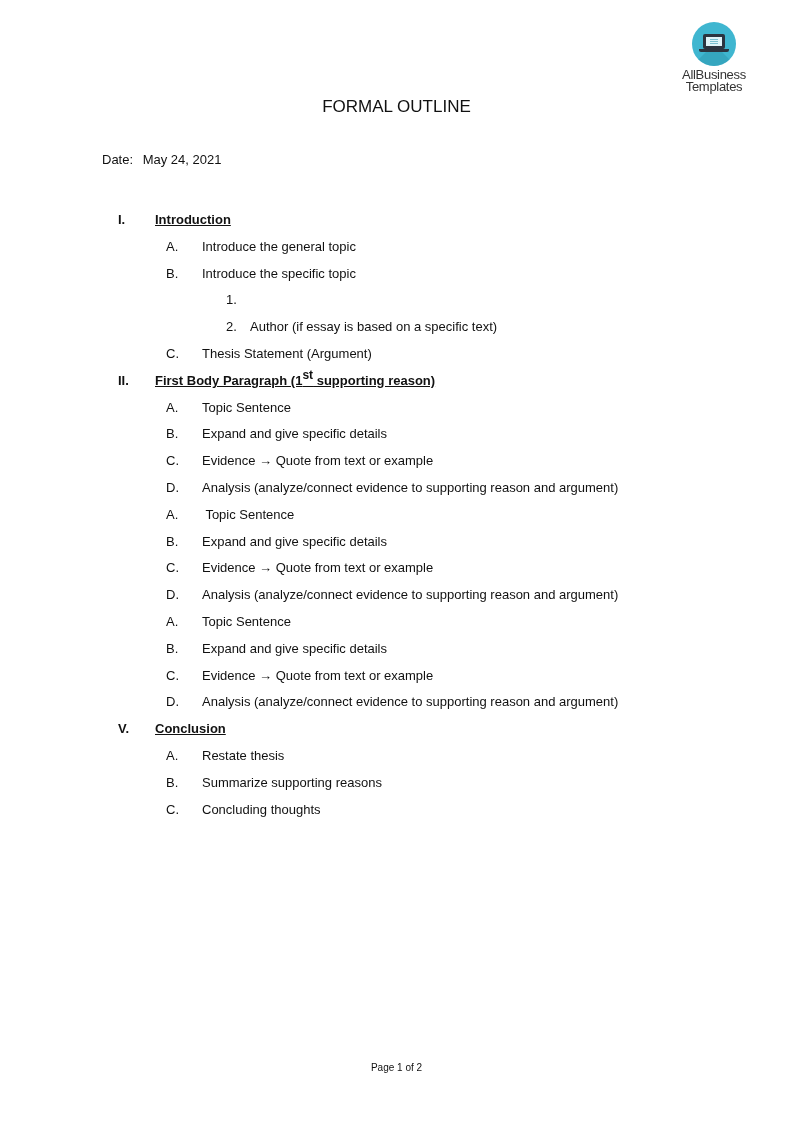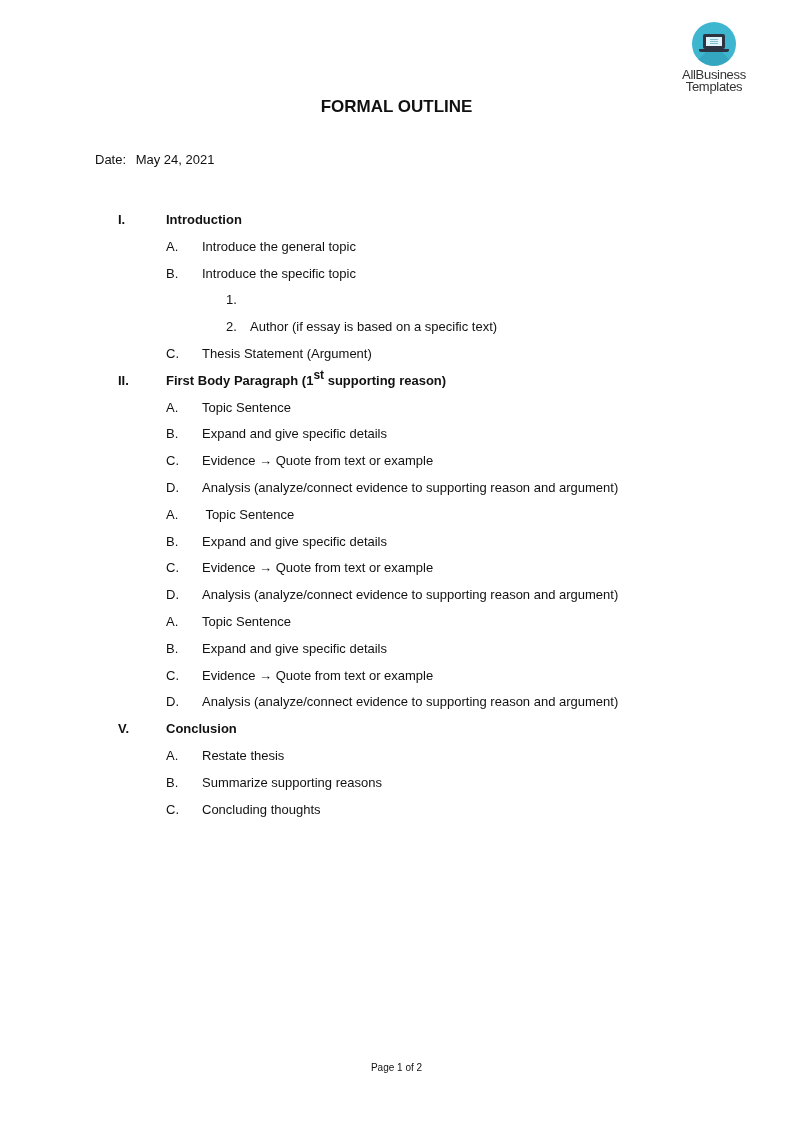--- a/index.html
+++ b/index.html
@@ -74,26 +74,26 @@
       color: #333;
       margin-top: 3px;
       letter-spacing: -0.3px;
     }
     .title {
       position: absolute;
       left: 0;
       width: 793px;
       top: 97px;
       text-align: center;
-      font-weight: bold;
+      font-weight: normal;
       font-size: 17px;
     }
     .date {
       position: absolute;
-      left: 95px;
+      left: 102px;
       top: 152px;
       font-size: 13px;
     }
     .date .label { margin-right: 6px; }
     .outline {
       position: absolute;
       left: 0;
       top: 211px;
       width: 793px;
       font-size: 13px;
@@ -102,21 +102,21 @@
       position: relative;
       height: 26.8px;
       line-height: 18px;
     }
     .row .marker, .row .text {
       position: absolute;
       top: 0;
       white-space: nowrap;
     }
     .lvl1 .marker { left: 118px; font-weight: bold; }
-    .lvl1 .text { left: 166px; font-weight: bold; }
+    .lvl1 .text { left: 155px; font-weight: bold; text-decoration: underline; }
     .lvl2 .marker { left: 166px; }
     .lvl2 .text { left: 202px; }
     .lvl3 .marker { left: 226px; }
     .lvl3 .text { left: 250px; }
     sup { font-size: 12px; line-height: 0; vertical-align: 6px; }
     .footer {
       position: absolute;
       left: 0;
       width: 793px;
       top: 1062px;

